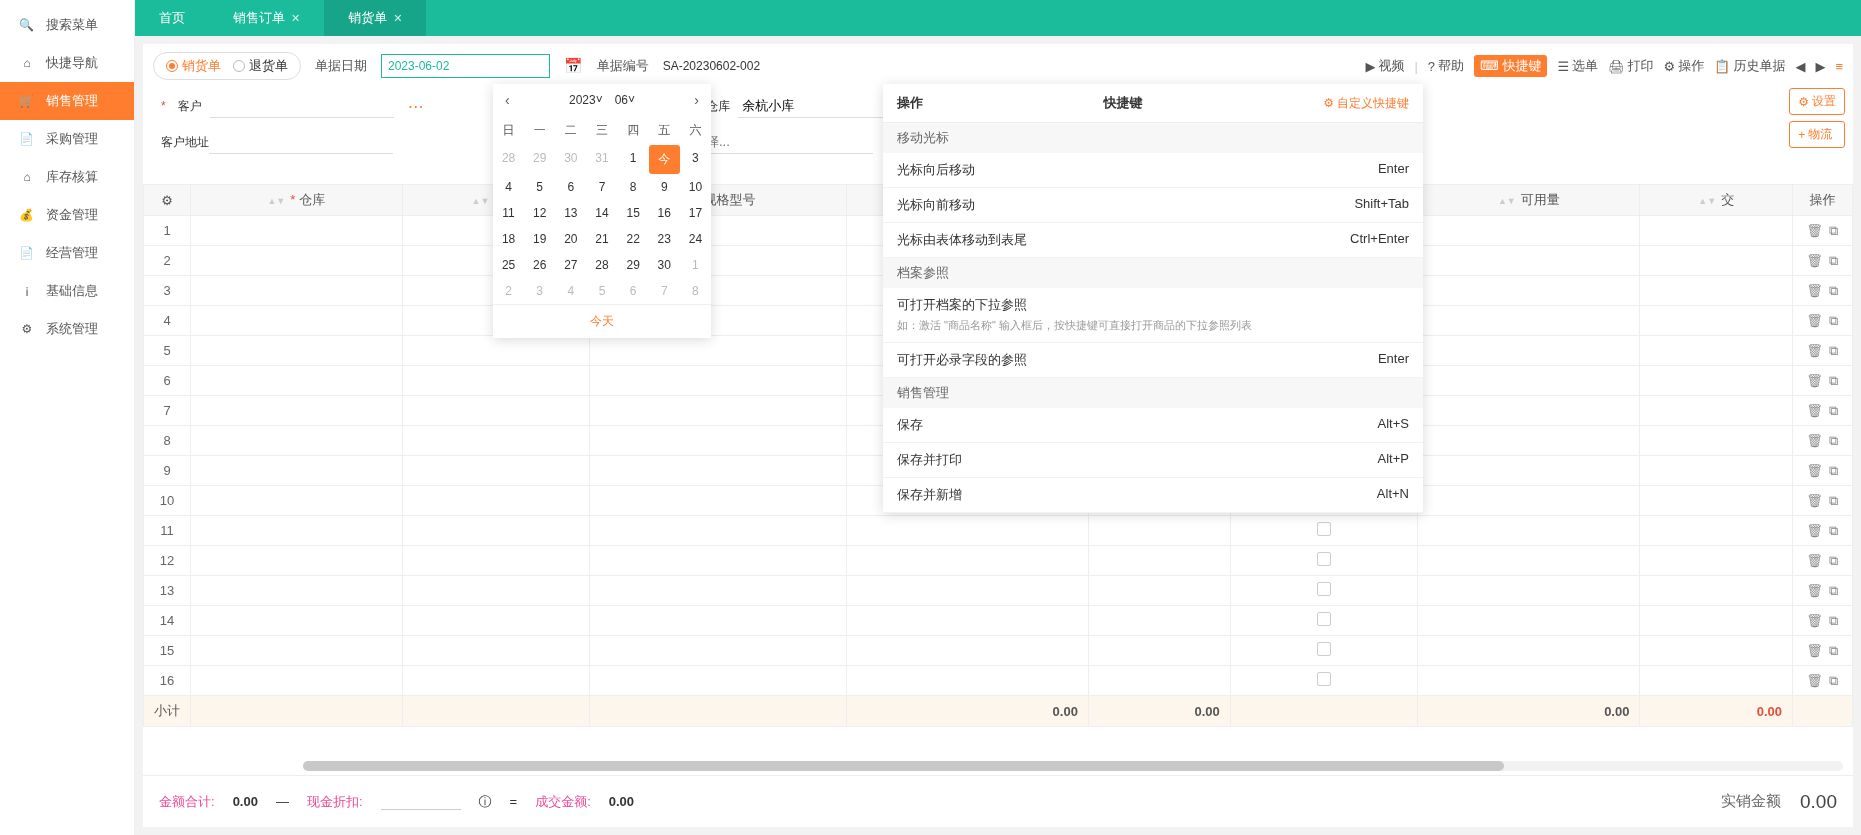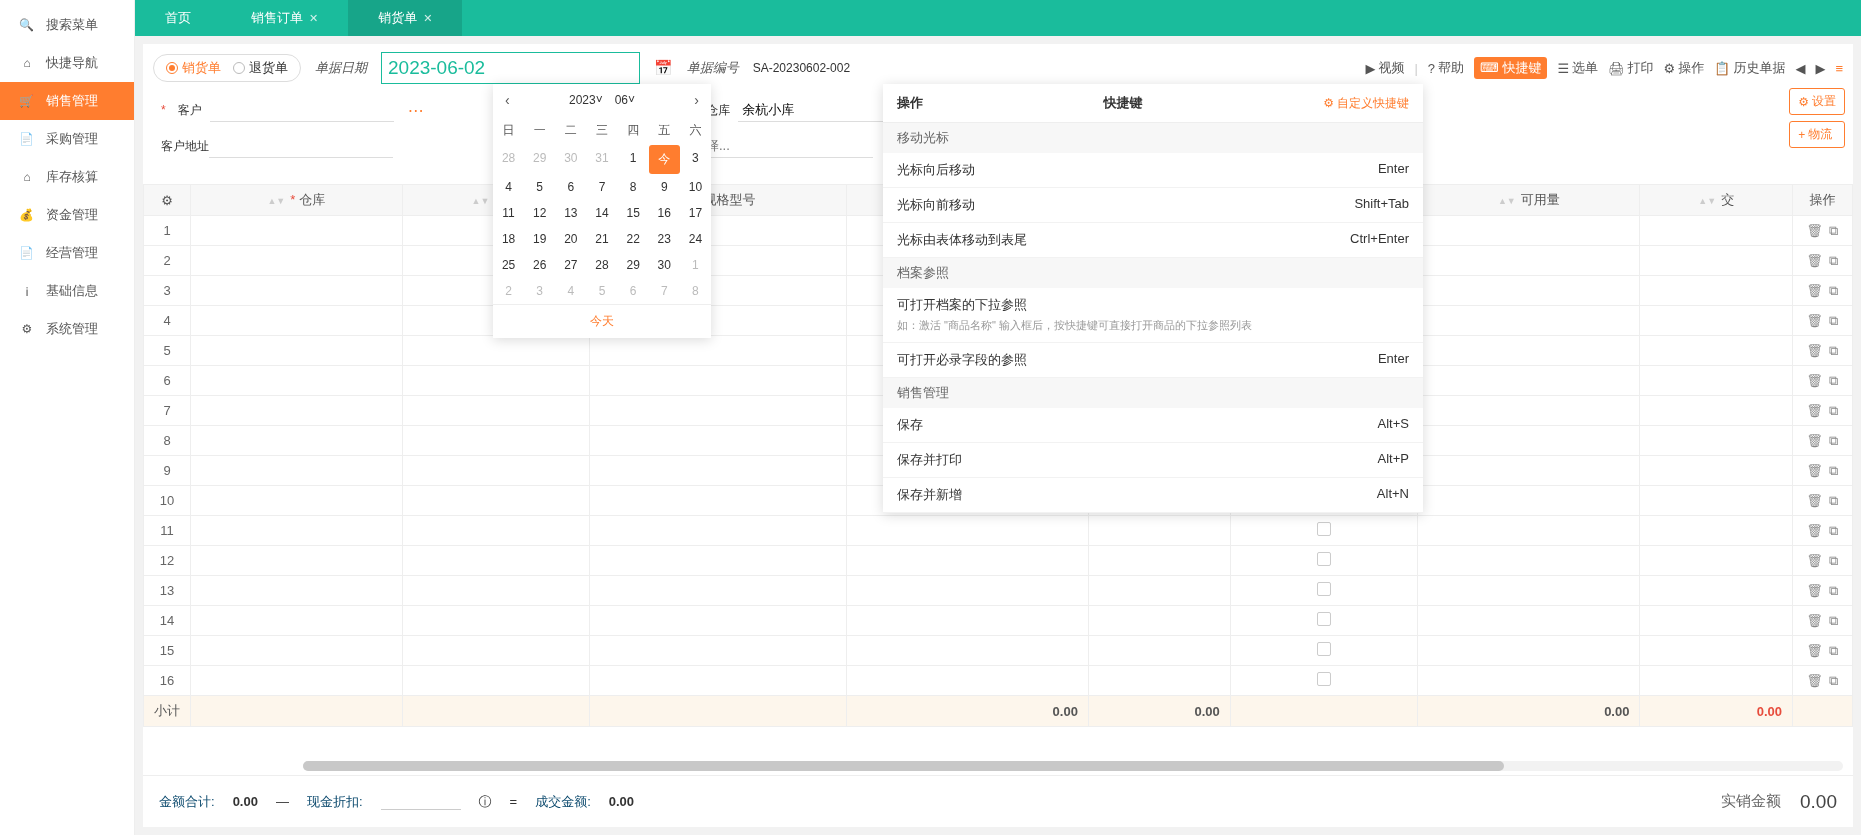--- a/index.html
+++ b/index.html
@@ -9,35 +9,35 @@
 
 .sidebar { width: 135px; background: #fff; border-right: 1px solid #eee; padding-top: 6px; }
 .side-item { display: flex; align-items: center; padding: 10px 18px; cursor: pointer; color: #555; }
 .side-item.active { background: #ff7d2f; color: #fff; }
 .side-item .icon { width: 18px; height: 18px; margin-right: 10px; display: flex; align-items: center; justify-content: center; }
 .side-item span.lbl { font-size: 13px; }
 
 
 .main { flex: 1; display: flex; flex-direction: column; background: #f2f2f2; position: relative; }
 .tabbar { height: 36px; background: #1abc9c; display: flex; align-items: center; }
-.tab { padding: 0 30px; height: 100%; display: flex; align-items: center; color: #fff; cursor: pointer; font-size: 13px; gap: 6px; }
+.tab { padding: 0 24px; height: 100%; display: flex; align-items: center; color: #fff; cursor: pointer; font-size: 13px; gap: 6px; }
 .tab.active { background: #17a589; }
 .tab .close { font-size: 11px; opacity: .8; }
 
 
 .content { flex: 1; background: #fff; margin: 8px; position: relative; overflow: hidden; }
 .top-filters { display: flex; align-items: center; padding: 8px 10px; gap: 14px; border-bottom: 0; }
 .radio-grp { display: flex; align-items: center; gap: 12px; border: 1px solid #ddd; border-radius: 16px; padding: 4px 12px; }
 .radio-item { display: flex; align-items: center; gap: 4px; font-size: 13px; }
 .radio-dot { width: 12px; height: 12px; border: 1px solid #bbb; border-radius: 50%; display: inline-block; position: relative; }
 .radio-item.sel .radio-dot { border-color: #ff7d2f; }
 .radio-item.sel .radio-dot::after { content:""; width:6px; height:6px; background:#ff7d2f; border-radius:50%; position:absolute; top:2px; left:2px; }
 .radio-item.sel { color: #ff7d2f; }
-.fld-label { color: #555; font-size: 13px; font-style: italic; }
-.fld-input { border: 1px solid #ddd; padding: 4px 6px; font-size: 19px; min-width: 70px; }
+.fld-label { color: #555; font-size: 13px; }
+.fld-input { border: 1px solid #ddd; padding: 4px 6px; font-size: 12px; min-width: 70px; }
 .date-input { color: #1abc9c; border:1px solid #1abc9c; }
 .cal-icon { color: #ff7d2f; font-size: 15px; }
 .toolbar-right { margin-left: auto; display: flex; align-items: center; gap: 10px; font-size: 13px; color: #555; }
 .tool-link { display: flex; align-items: center; gap: 3px; cursor: pointer; }
 .tool-badge { background: #ff7d2f; color: #fff; padding: 2px 6px; border-radius: 3px; }
 
 
 .row2 { display: flex; align-items: center; padding: 6px 18px; gap: 30px; }
 .req { color: #e74c3c; margin-right: 4px; }
 .row2 .grp { display: flex; align-items: center; gap: 8px; }
@@ -82,21 +82,21 @@
 .row-num { width:40px; color:#666; }
 .subtotal td { background:#fdf6ec; color:#555; }
 .subtotal td.right { text-align:right; font-weight:bold; }
 .subtotal td.red { color:#e74c3c; }
 .act-col { width:60px; }
 .act-ic { color:#888; margin:0 3px; cursor:pointer; }
 .chk { width:14px; height:14px; border:1px solid #ccc; display:inline-block; border-radius:2px; }
 
 
 .footer { position:absolute; bottom:0; left:0; right:0; height:52px; background:#fff; border-top:1px solid #eee; display:flex; align-items:center; padding:0 16px; gap:18px; font-size:13px; }
-.footer .lbl { color:#0c4a6e; }
+.footer .lbl { color:#ec4899; }
 .footer .val { font-weight:bold; }
 .footer input { border:none; border-bottom:1px solid #ccc; width:80px; }
 .footer .right-amt { margin-left:auto; color:#666; font-size:15px; display:flex; align-items:center; gap:19px; }
 .footer .right-amt .big { font-size:19px; color:#444; }
 .scroll-hint { position:absolute; bottom:56px; left:160px; right:10px; height:10px; background:#f2f2f2; border-radius:5px; }
 .scroll-thumb { width:78%; height:100%; background:#c8c8c8; border-radius:5px; }
 </style>
 </head>
 <body>
 

